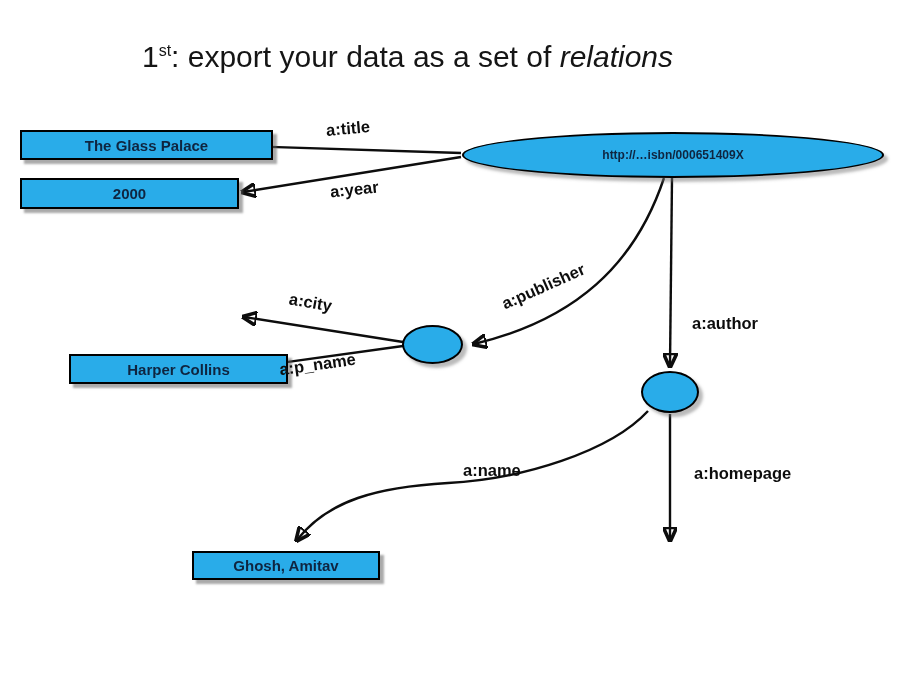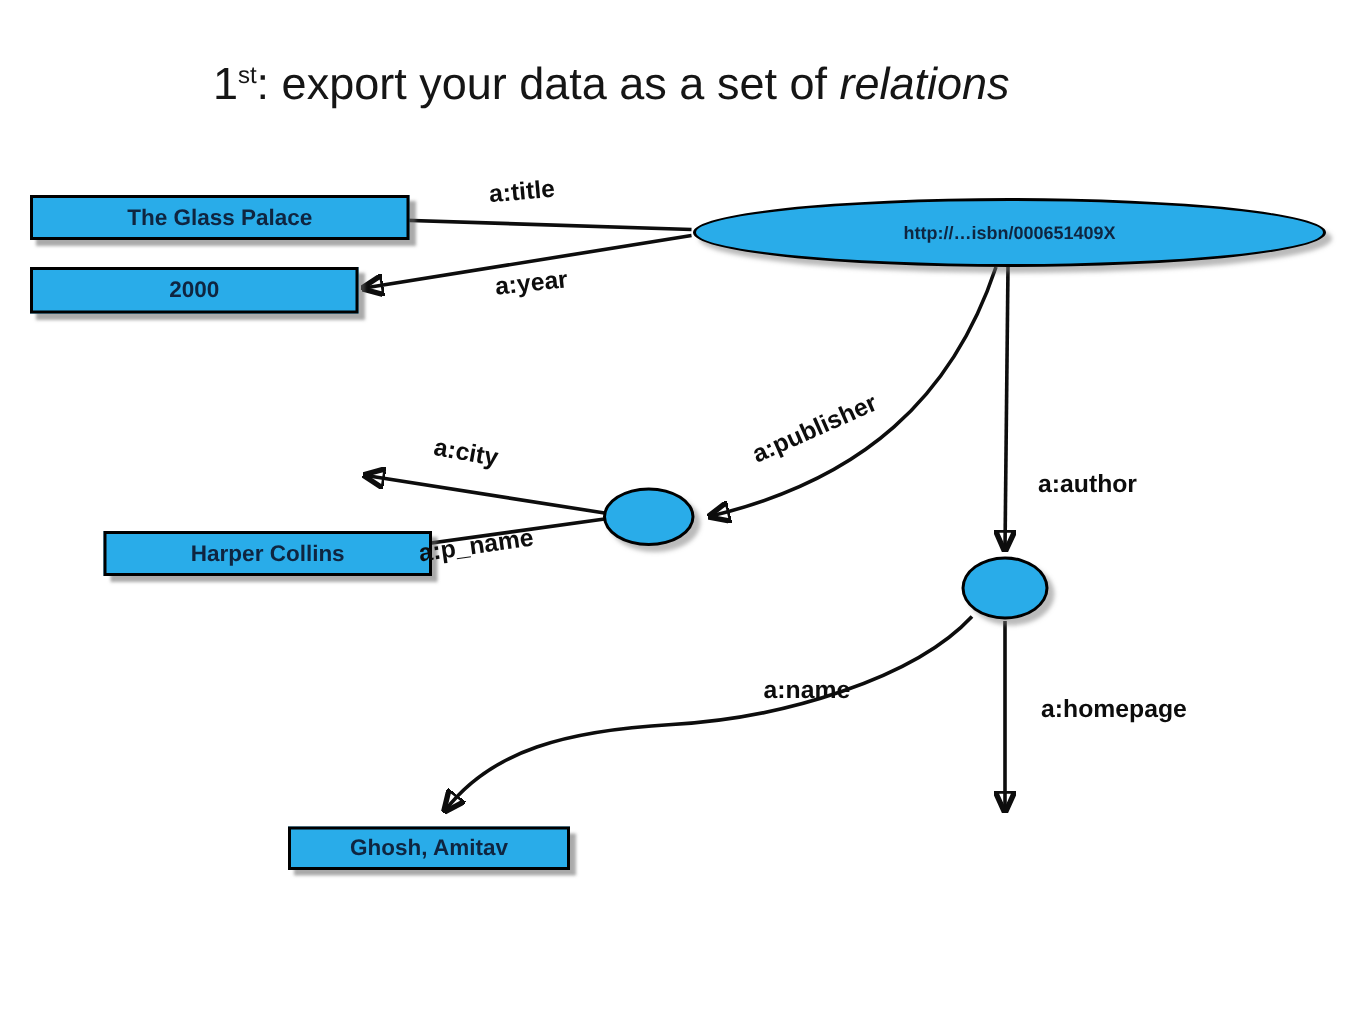--- a/index.html
+++ b/index.html
@@ -131,16 +131,16 @@
   <div class="ellipse-node" style="left:641px; top:371px; width:58px; height:42px;">
     <span></span>
   </div>
 
   <div class="edge-label" style="left:326px; top:119px; transform:rotate(-5deg);">a:title</div>
   <div class="edge-label" style="left:330px; top:180px; transform:rotate(-6deg);">a:year</div>
   <div class="edge-label" style="left:289px; top:293px; transform:rotate(10deg);">a:city</div>
   <div class="edge-label" style="left:279px; top:355px; transform:rotate(-8deg);">a:p_name</div>
   <div class="edge-label" style="left:499px; top:277px; transform:rotate(-24deg);">a:publisher</div>
   <div class="edge-label" style="left:692px; top:314px;">a:author</div>
-  <div class="edge-label" style="left:463px; top:451px;margin-left:46px;">a:name</div>
+  <div class="edge-label" style="left:463px; top:461px;">a:name</div>
   <div class="edge-label" style="left:694px; top:464px;">a:homepage</div>
 
 </div>
 
 </body></html>

